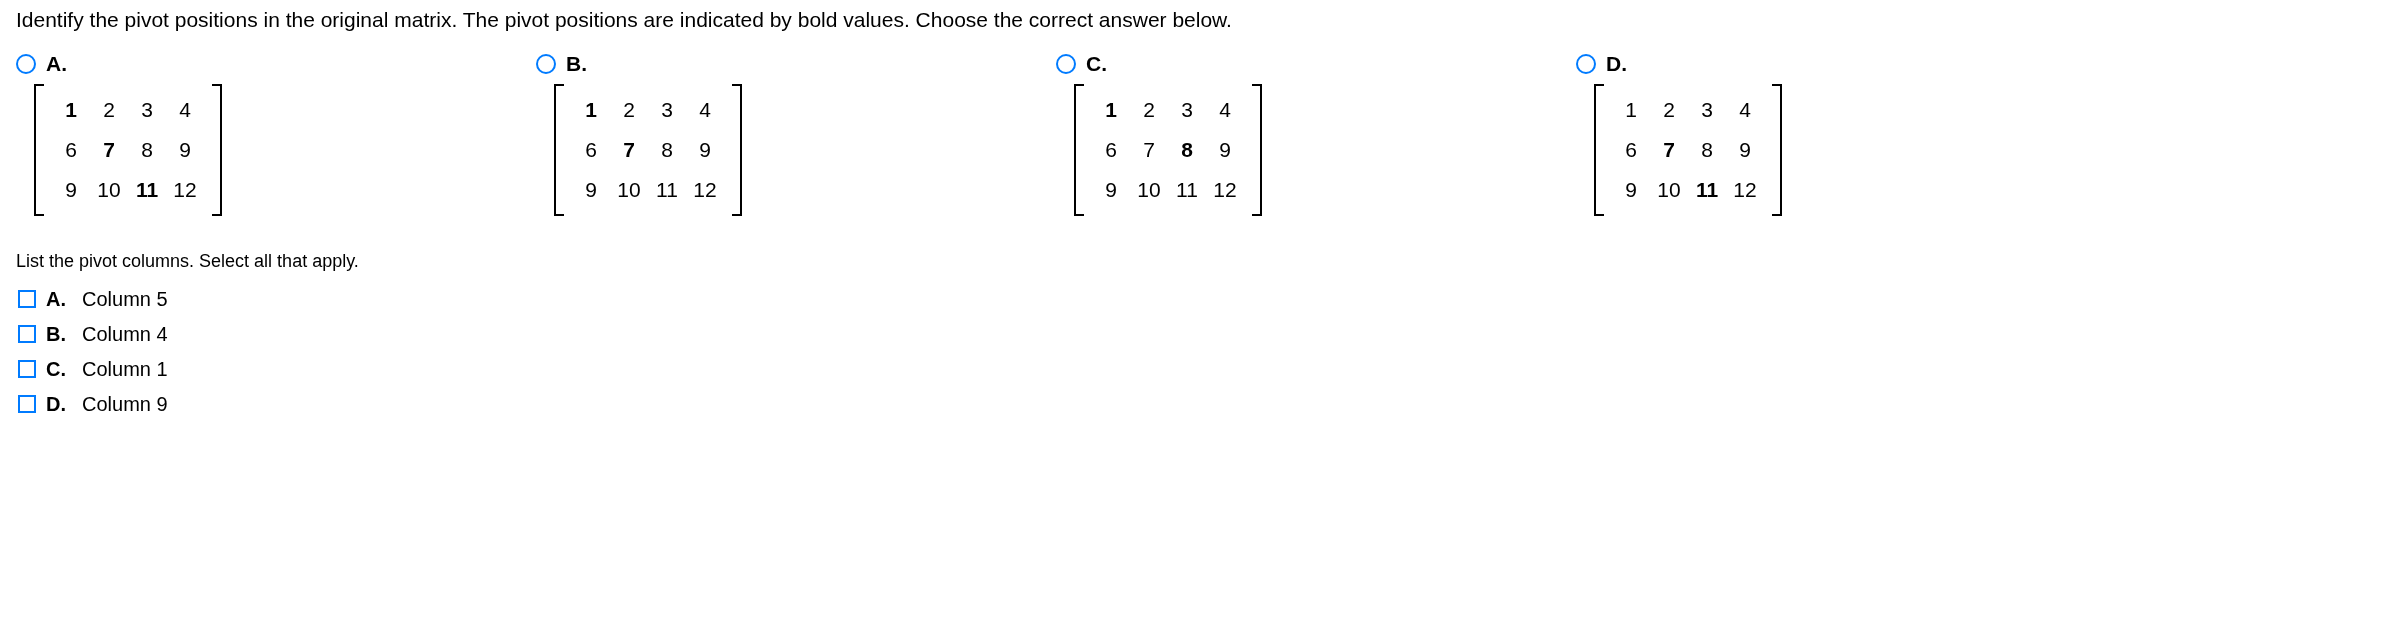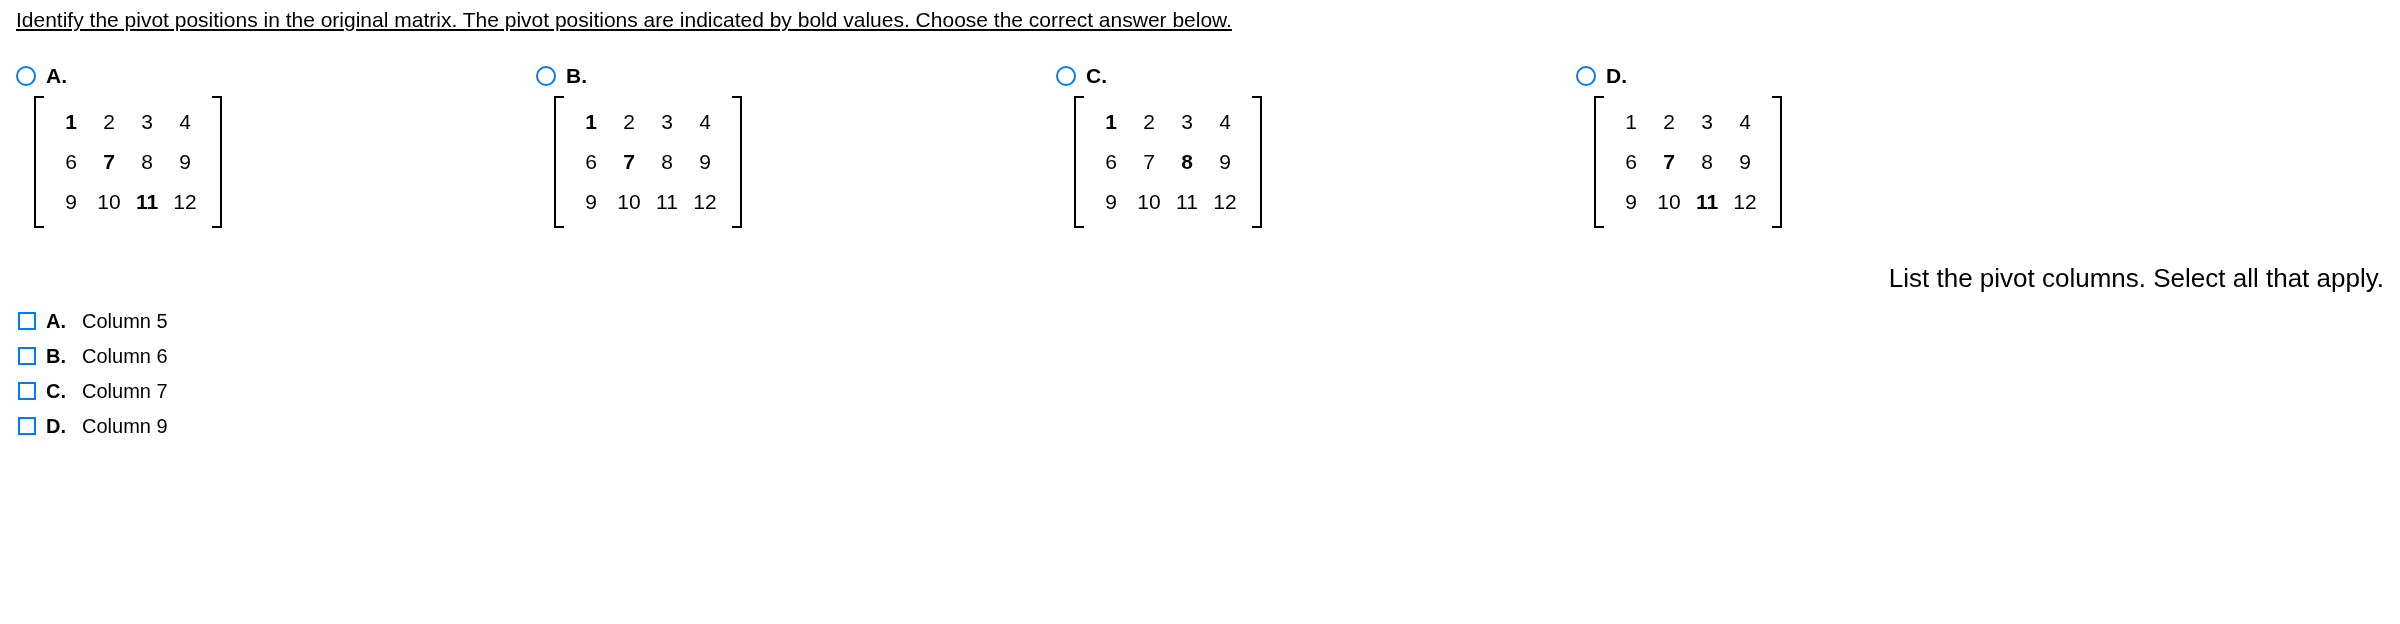--- a/index.html
+++ b/index.html
@@ -5,22 +5,21 @@
     body {
       font-family: Arial, sans-serif;
       font-size: 20px;
       margin: 0;
       padding: 8px 16px;
       background: #fff;
       color: #000;
     }
     .question-text {
       font-size: 21px;
-      margin-bottom: 32px;
-      text-decoration: underline;
+      margin-bottom: 20px;
     }
     .options-row {
       display: flex;
       gap: 0;
       margin-bottom: 30px;
     }
     .option-block {
       flex: 0 0 520px;
     }
     .option-header {
@@ -64,23 +63,22 @@
       display: flex;
       line-height: 1.9;
     }
     .cell {
       width: 38px;
       text-align: center;
       font-size: 21px;
     }
     .cell.bold { font-weight: bold; }
     .sub-question {
-      font-size: 26px;
+      font-size: 18px;
       margin: 28px 0 16px 0;
-      text-align: right;
     }
     .checkbox-list {
       display: flex;
       flex-direction: column;
       gap: 12px;
       margin-left: 2px;
     }
     .checkbox-item {
       display: flex;
       align-items: center;
@@ -217,25 +215,25 @@
 
 <div class="checkbox-list" id="checkbox-list">
     <div class="checkbox-item">
       <span class="checkbox-square"></span>
       <span class="chk-letter">A.</span>
       <span class="chk-label">Column 5</span>
     </div>
     <div class="checkbox-item">
       <span class="checkbox-square"></span>
       <span class="chk-letter">B.</span>
-      <span class="chk-label">Column 6</span>
+      <span class="chk-label">Column 4</span>
     </div>
     <div class="checkbox-item">
       <span class="checkbox-square"></span>
       <span class="chk-letter">C.</span>
-      <span class="chk-label">Column 7</span>
+      <span class="chk-label">Column 1</span>
     </div>
     <div class="checkbox-item">
       <span class="checkbox-square"></span>
       <span class="chk-letter">D.</span>
       <span class="chk-label">Column 9</span>
     </div>
   </div>
 
 </body></html>

